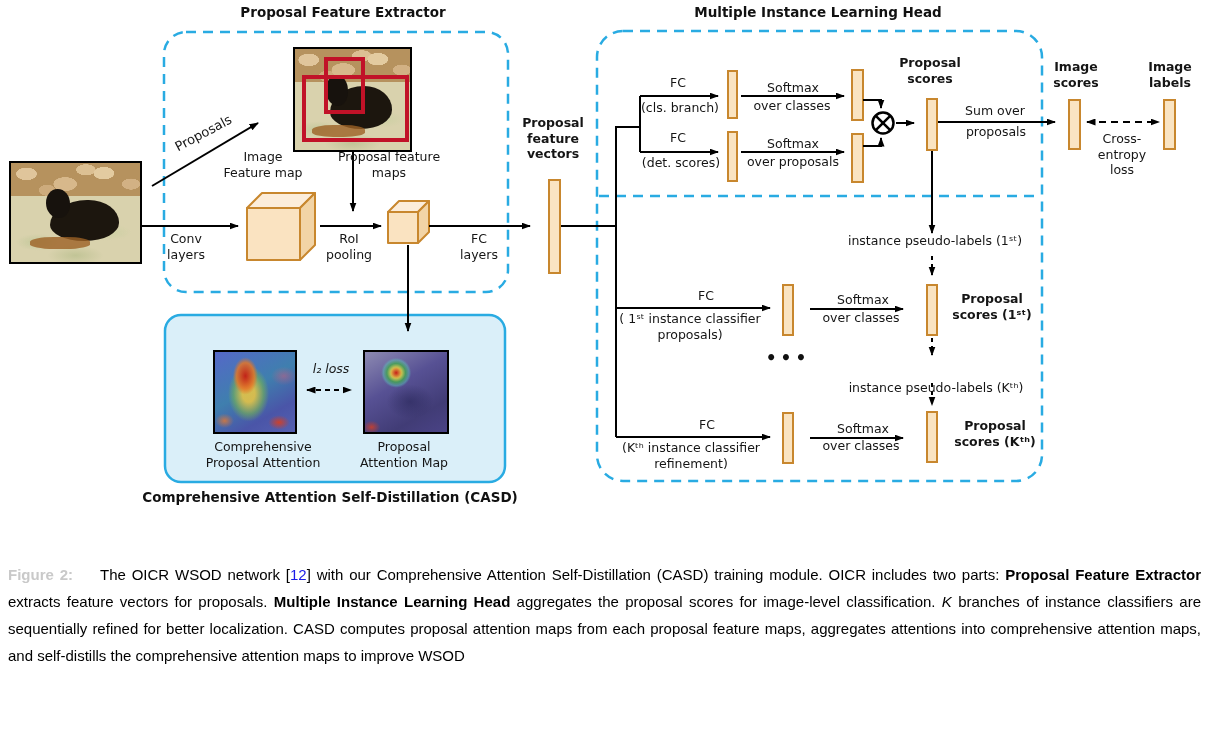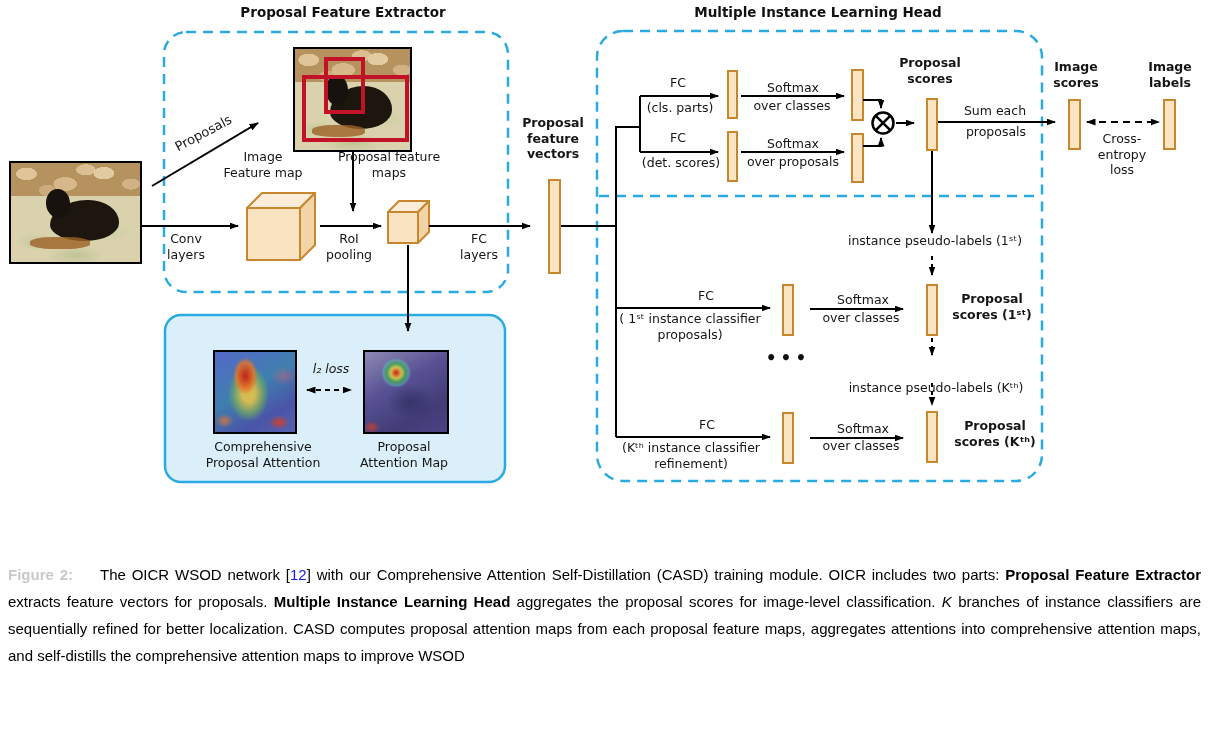--- a/index.html
+++ b/index.html
@@ -158,47 +158,48 @@
     <div class="dlegs"></div>
     <div class="redbox" style="left:29px;top:8px;width:41px;height:57px"></div>
     <div class="redbox" style="left:7px;top:26px;width:107px;height:67px"></div>
   </div>
 
   <div class="heat heat-left" style="left:213px;top:350px"></div>
   <div class="heat heat-right" style="left:363px;top:350px;width:82px"></div>
 
   <div class="ttl" style="left:343px;top:4px">Proposal Feature Extractor</div>
   <div class="ttl" style="left:818px;top:4px">Multiple Instance Learning Head</div>
+  <div class="ttl" style="left:330px;top:489px">Comprehensive Attention Self-Distillation (CASD)</div>
 
   <div class="rot" style="left:176px;top:140px">Proposals</div>
   <div class="lbl" style="left:186px;top:231px">Conv
 layers</div>
   <div class="lbl" style="left:263px;top:149px">Image
 Feature map</div>
   <div class="lbl" style="left:349px;top:231px">RoI
 pooling</div>
   <div class="lbl" style="left:389px;top:149px">Proposal feature
 maps</div>
   <div class="lbl" style="left:479px;top:231px">FC
 layers</div>
   <div class="lbl b" style="left:553px;top:115px">Proposal
 feature
 vectors</div>
 
   <div class="lbl" style="left:678px;top:75px">FC</div>
-  <div class="lbl" style="left:680px;top:100px">(cls. parts)</div>
+  <div class="lbl" style="left:680px;top:100px">(cls. branch)</div>
   <div class="lbl" style="left:678px;top:130px">FC</div>
   <div class="lbl" style="left:681px;top:155px">(det. scores)</div>
   <div class="lbl" style="left:793px;top:80px">Softmax</div>
   <div class="lbl" style="left:792px;top:98px">over classes</div>
   <div class="lbl" style="left:793px;top:136px">Softmax</div>
   <div class="lbl" style="left:793px;top:154px">over proposals</div>
   <div class="lbl b" style="left:930px;top:55px">Proposal
 scores</div>
-  <div class="lbl" style="left:995px;top:103px">Sum each</div>
+  <div class="lbl" style="left:995px;top:103px">Sum over</div>
   <div class="lbl" style="left:996px;top:124px">proposals</div>
   <div class="lbl" style="left:935px;top:233px">instance pseudo-labels (1ˢᵗ)</div>
   <div class="lbl" style="left:706px;top:288px">FC</div>
   <div class="lbl" style="left:690px;top:311px">( 1ˢᵗ instance classifier
 proposals)</div>
   <div class="lbl" style="left:863px;top:292px">Softmax</div>
   <div class="lbl" style="left:861px;top:310px">over classes</div>
   <div class="lbl b" style="left:992px;top:291px">Proposal
 scores (1ˢᵗ)</div>
   <div class="ell" style="left:788px;top:348px">•••</div>

